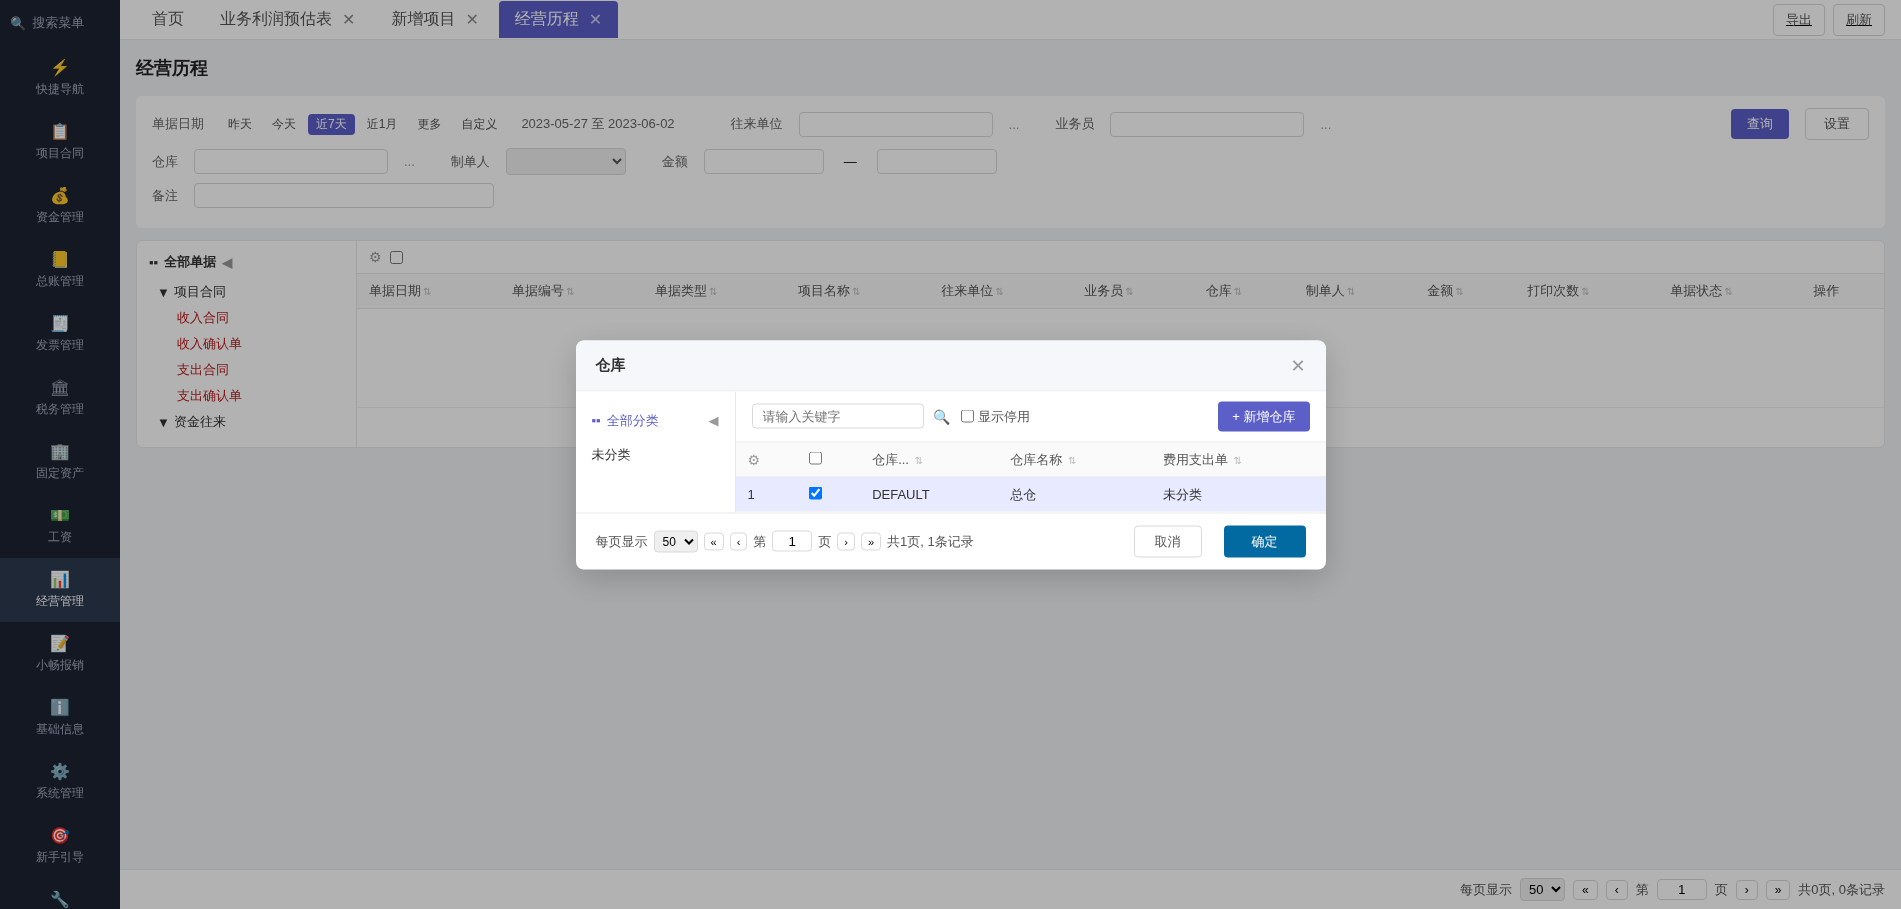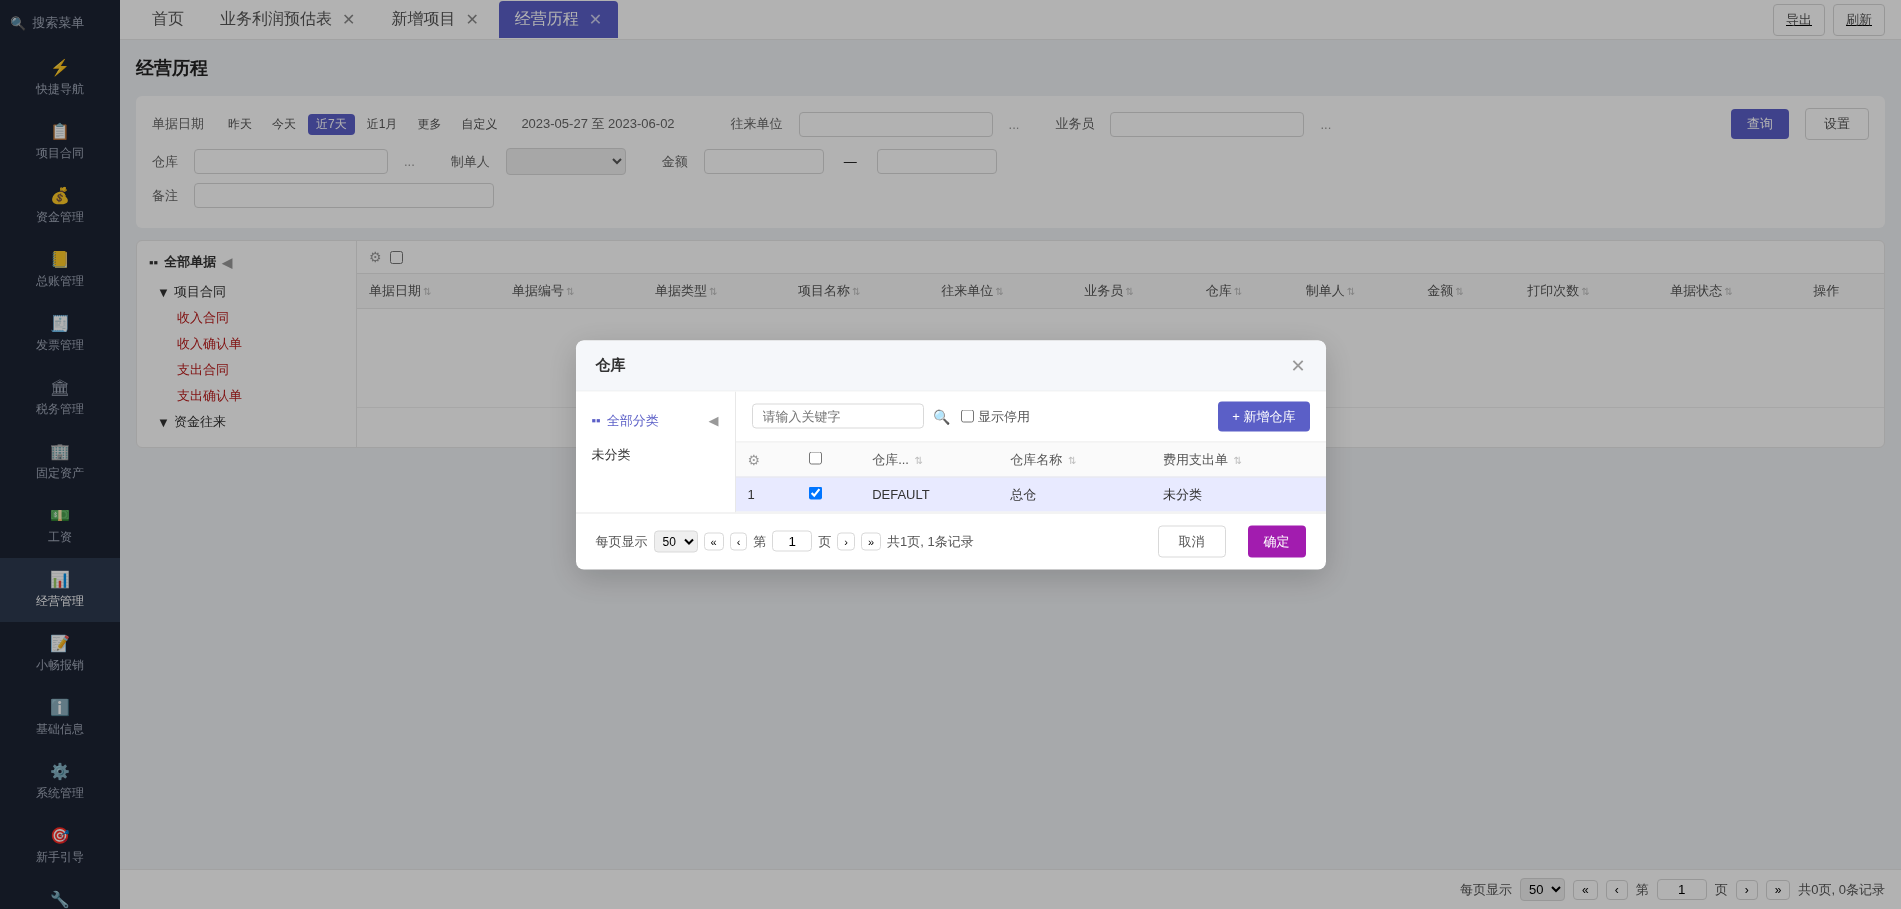--- a/index.html
+++ b/index.html
@@ -102,21 +102,21 @@
     .modal-checkbox { display: flex; align-items: center; gap: 4px; font-size: 13px; color: #555; }
     .modal-table { flex: 1; overflow-y: auto; }
     .modal-table table { width: 100%; border-collapse: collapse; font-size: 13px; }
     .modal-table th { background: #fafafa; border-bottom: 1px solid #e8e8e8; padding: 8px 12px; color: #555; font-weight: 500; white-space: nowrap; }
     .modal-table td { padding: 8px 12px; border-bottom: 1px solid #f0f0f0; }
     .modal-table tr.selected td { background: #e8eaff; }
     .modal-footer { padding: 12px 20px; border-top: 1px solid #e8e8e8; display: flex; align-items: center; justify-content: space-between; }
     .modal-pagination { display: flex; align-items: center; gap: 6px; font-size: 13px; color: #555; }
     .modal-actions { display: flex; gap: 22px; }
     .btn-cancel { padding: 6px 20px; border: 1px solid #d9d9d9; border-radius: 4px; background: #fff; cursor: pointer; font-size: 13px; color: #555; }
-    .btn-confirm { padding: 6px 16px; border: none; border-radius: 4px; background: #a21caf; color: #fff; cursor: pointer; font-size: 13px; }
+    .btn-confirm { padding: 6px 28px; border: none; border-radius: 4px; background: #0369a1; color: #fff; cursor: pointer; font-size: 13px; }
     .sort-icon { color: #bbb; font-size: 10px; margin-left: 2px; }
     .gear-icon { color: #999; font-size: 14px; cursor: pointer; }
     .select-all-check { cursor: pointer; }
     .modal-page-input { width: 40px; border: 1px solid #d9d9d9; border-radius: 4px; padding: 2px 4px; text-align: center; }
     .modal-page-btn { border: 1px solid #d9d9d9; border-radius: 4px; background: #fff; padding: 2px 6px; cursor: pointer; font-size: 11px; }
     .modal-page-select { border: 1px solid #d9d9d9; border-radius: 4px; padding: 2px 4px; font-size: 12px; }
   </style>
 </head>
 <body>
 

